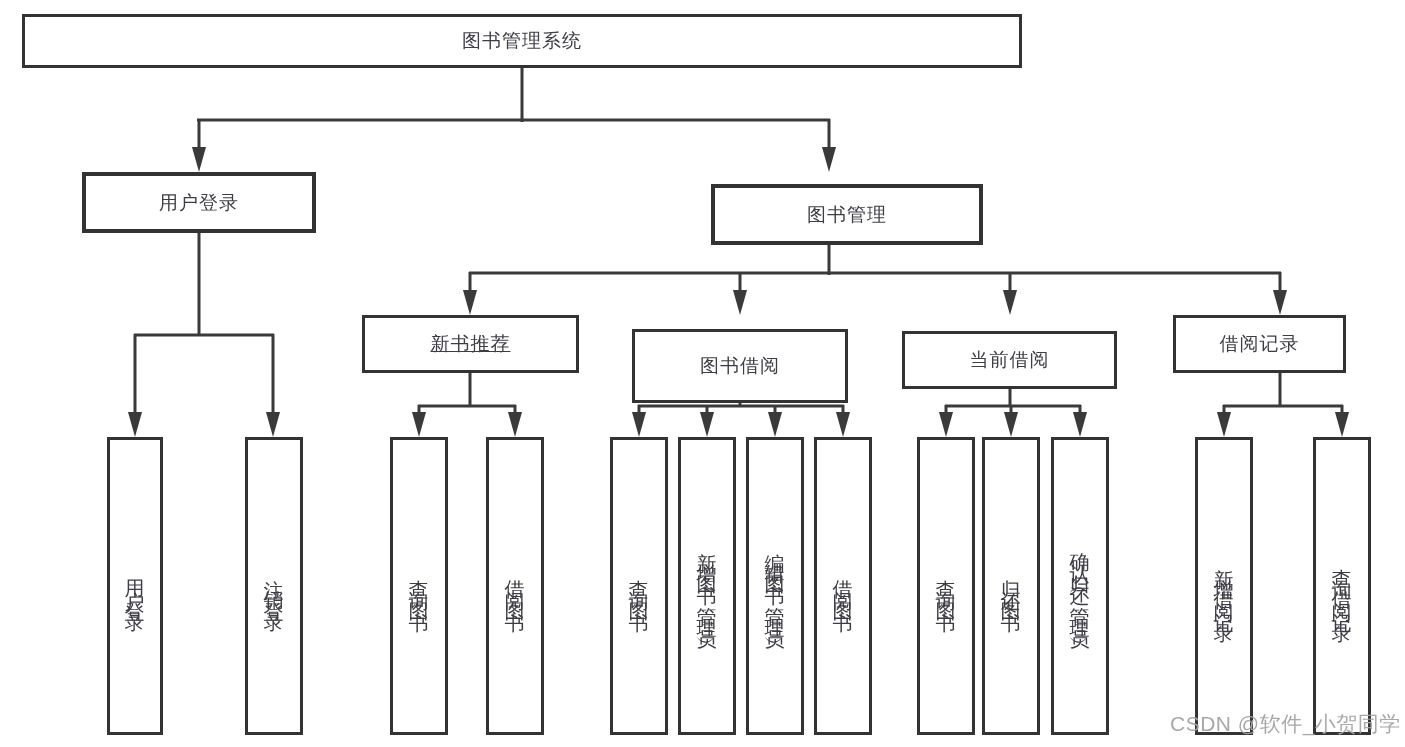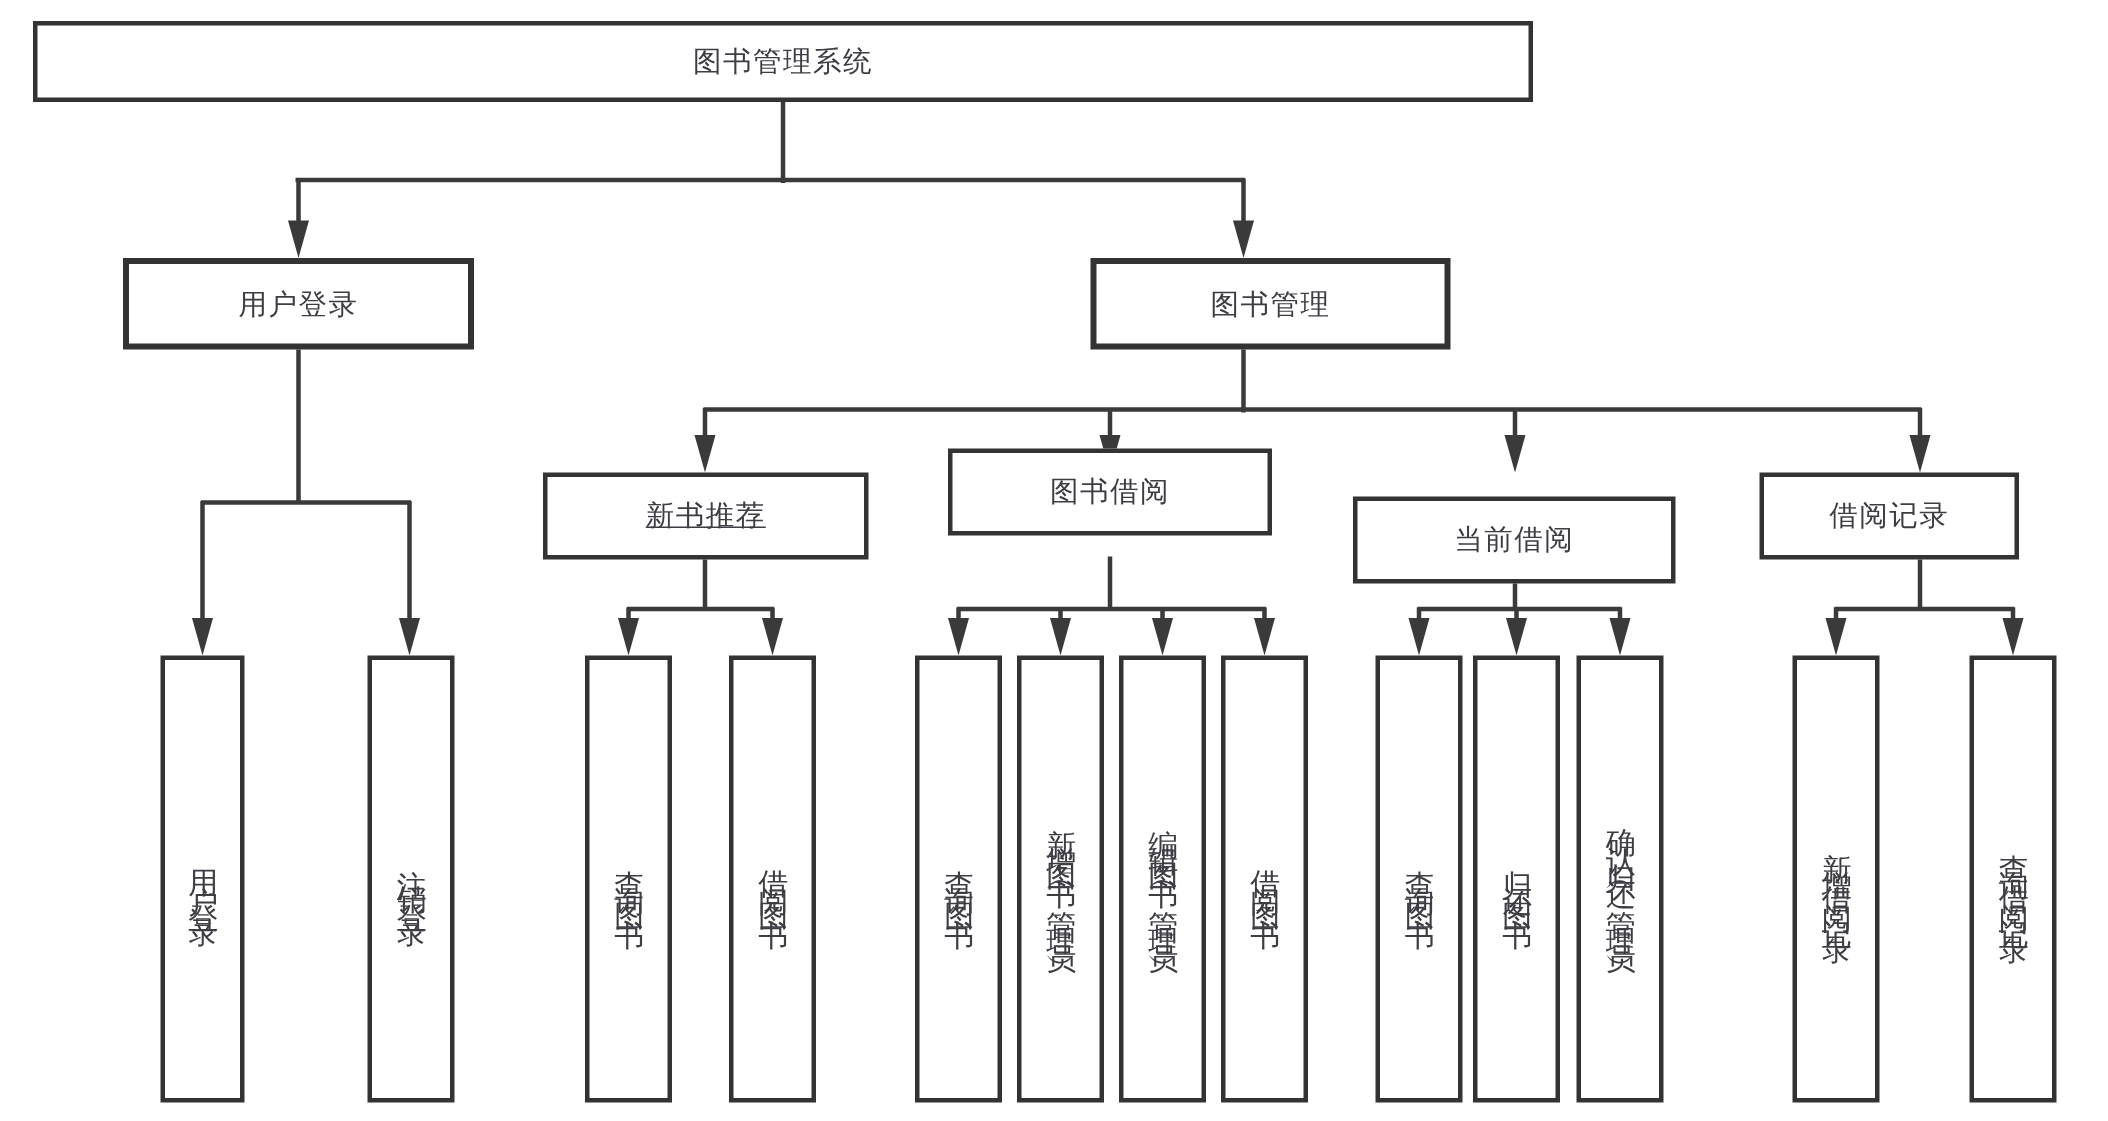--- a/index.html
+++ b/index.html
@@ -30,24 +30,24 @@
     text-orientation:mixed;
     font-size:20px;
     letter-spacing:11px;
     line-height:1;
     white-space:nowrap;
   }
   
   .n-root{left:22px;top:14px;width:1000px;height:54px;}
   
   .n-l2-0{left:82px;top:172px;width:234px;height:61px;}
-  .n-l2-1{left:711px;top:172px;width:240px;height:61px;margin-left:16px;}
+  .n-l2-1{left:711px;top:184px;width:272px;height:61px;}
   
   .n-l3-0{left:362px;top:315px;width:217px;height:58px;text-decoration:underline;}
-  .n-l3-1{left:632px;top:299px;width:216px;height:58px;}
+  .n-l3-1{left:632px;top:329px;width:216px;height:74px;}
   .n-l3-2{left:902px;top:315px;width:215px;height:58px;margin-top:16px;}
   .n-l3-3{left:1173px;top:315px;width:173px;height:58px;}
   
   .n-leaf-0{left:107px;width:56px;}
   .n-leaf-1{left:245px;}
   .n-leaf-2{left:390px;}
   .n-leaf-3{left:486px;}
   .n-leaf-4{left:610px;}
   .n-leaf-5{left:678px;}
   .n-leaf-6{left:746px;}
@@ -168,13 +168,14 @@
   <div class="node leaf n-leaf-10">
     <span class="vtext">确认归还（管理员）</span>
   </div>
   <div class="node leaf n-leaf-11">
     <span class="vtext">新增借阅记录</span>
   </div>
   <div class="node leaf n-leaf-12">
     <span class="vtext">查询借阅记录</span>
   </div>
 
+  <div class="watermark">CSDN @软件_小贺同学</div>
 </div>
 
 </body></html>

